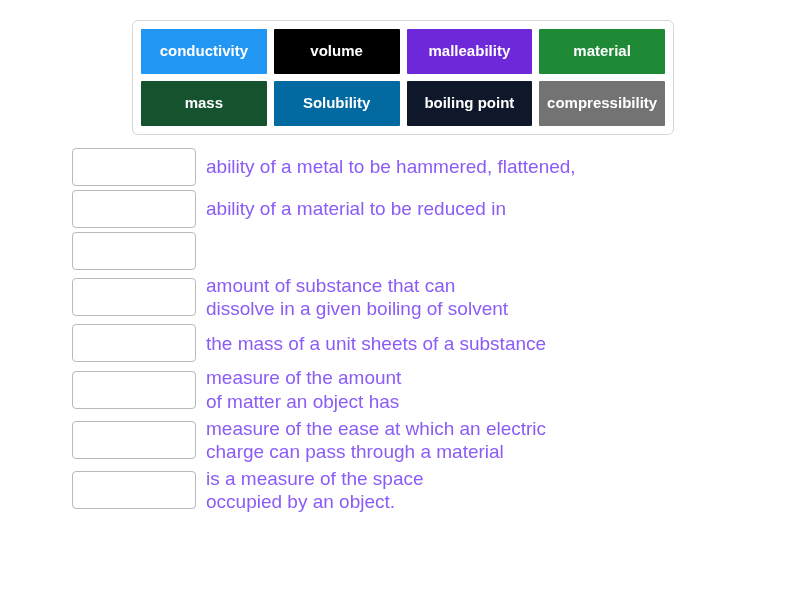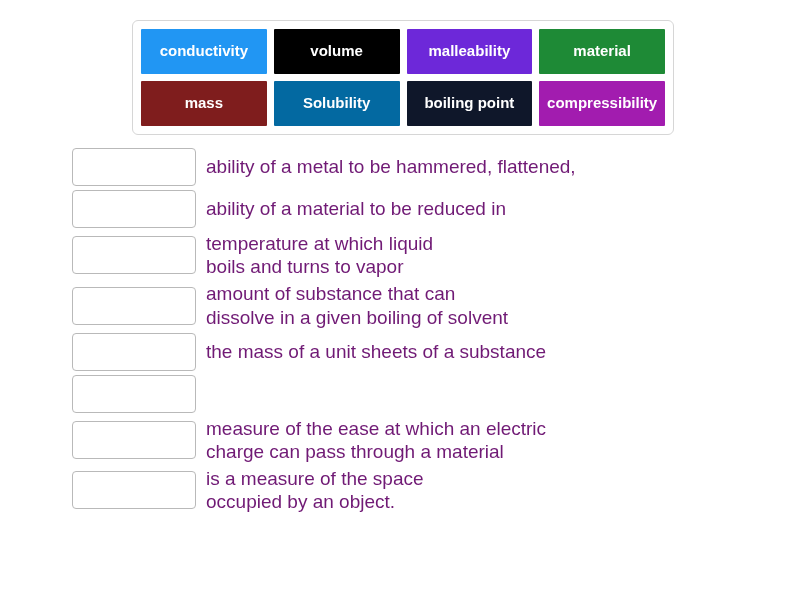--- a/index.html
+++ b/index.html
@@ -71,45 +71,45 @@
     margin-left: 72px;
     margin-right: 10px;
     border: 1px solid #b9b9b9;
     border-radius: 4px;
     background: #ffffff;
     cursor: pointer;
   }
   .definition {
     flex: 1 1 auto;
     font-size: 19px;
-    color: #701a75;
+    color: #8b5cf6;
     line-height: 1.22;
     padding-right: 20px;
   }
   .definition .line { display: block; white-space: nowrap; }
 </style>
 </head>
 <body>
 
 <div id="page">
 
   <div class="bank">
 
     <div class="bank-row">
       <div class="tile" style="background:#2196f3">conductivity</div>
       <div class="tile" style="background:#000000">volume</div>
       <div class="tile" style="background:#6d28d9">malleability</div>
       <div class="tile" style="background:#1e8a36">material</div>
     </div>
 
     <div class="bank-row">
-      <div class="tile" style="background:#7f1d1d">mass</div>
+      <div class="tile" style="background:#14532d">mass</div>
       <div class="tile" style="background:#0369a1">Solubility</div>
       <div class="tile" style="background:#0f172a">boiling point</div>
-      <div class="tile" style="background:#a21caf">compressibility</div>
+      <div class="tile" style="background:#737373">compressibility</div>
     </div>
 
   </div>
 
   <div class="rows">
 
     <div class="row">
       <div class="drop"></div>
       <div class="definition">
         <span class="line">ability of a metal to be hammered, flattened,</span>
@@ -118,43 +118,43 @@
 
     <div class="row">
       <div class="drop"></div>
       <div class="definition">
         <span class="line">ability of a material to be reduced in</span>
       </div>
     </div>
 
     <div class="row">
       <div class="drop"></div>
-      <div class="definition">
-        <span class="line">temperature at which liquid</span>
-        <span class="line">boils and turns to vapor</span>
-      </div>
     </div>
 
     <div class="row">
       <div class="drop"></div>
       <div class="definition">
         <span class="line">amount of substance that can</span>
         <span class="line">dissolve in a given boiling of solvent</span>
       </div>
     </div>
 
     <div class="row">
       <div class="drop"></div>
       <div class="definition">
         <span class="line">the mass of a unit sheets of a substance</span>
       </div>
     </div>
 
     <div class="row">
       <div class="drop"></div>
+      <div class="definition">
+        <span class="line">measure of the amount</span>
+        <span class="line">of matter an object has</span>
+      </div>
     </div>
 
     <div class="row">
       <div class="drop"></div>
       <div class="definition">
         <span class="line">measure of the ease at which an electric</span>
         <span class="line">charge can pass through a material</span>
       </div>
     </div>
 

